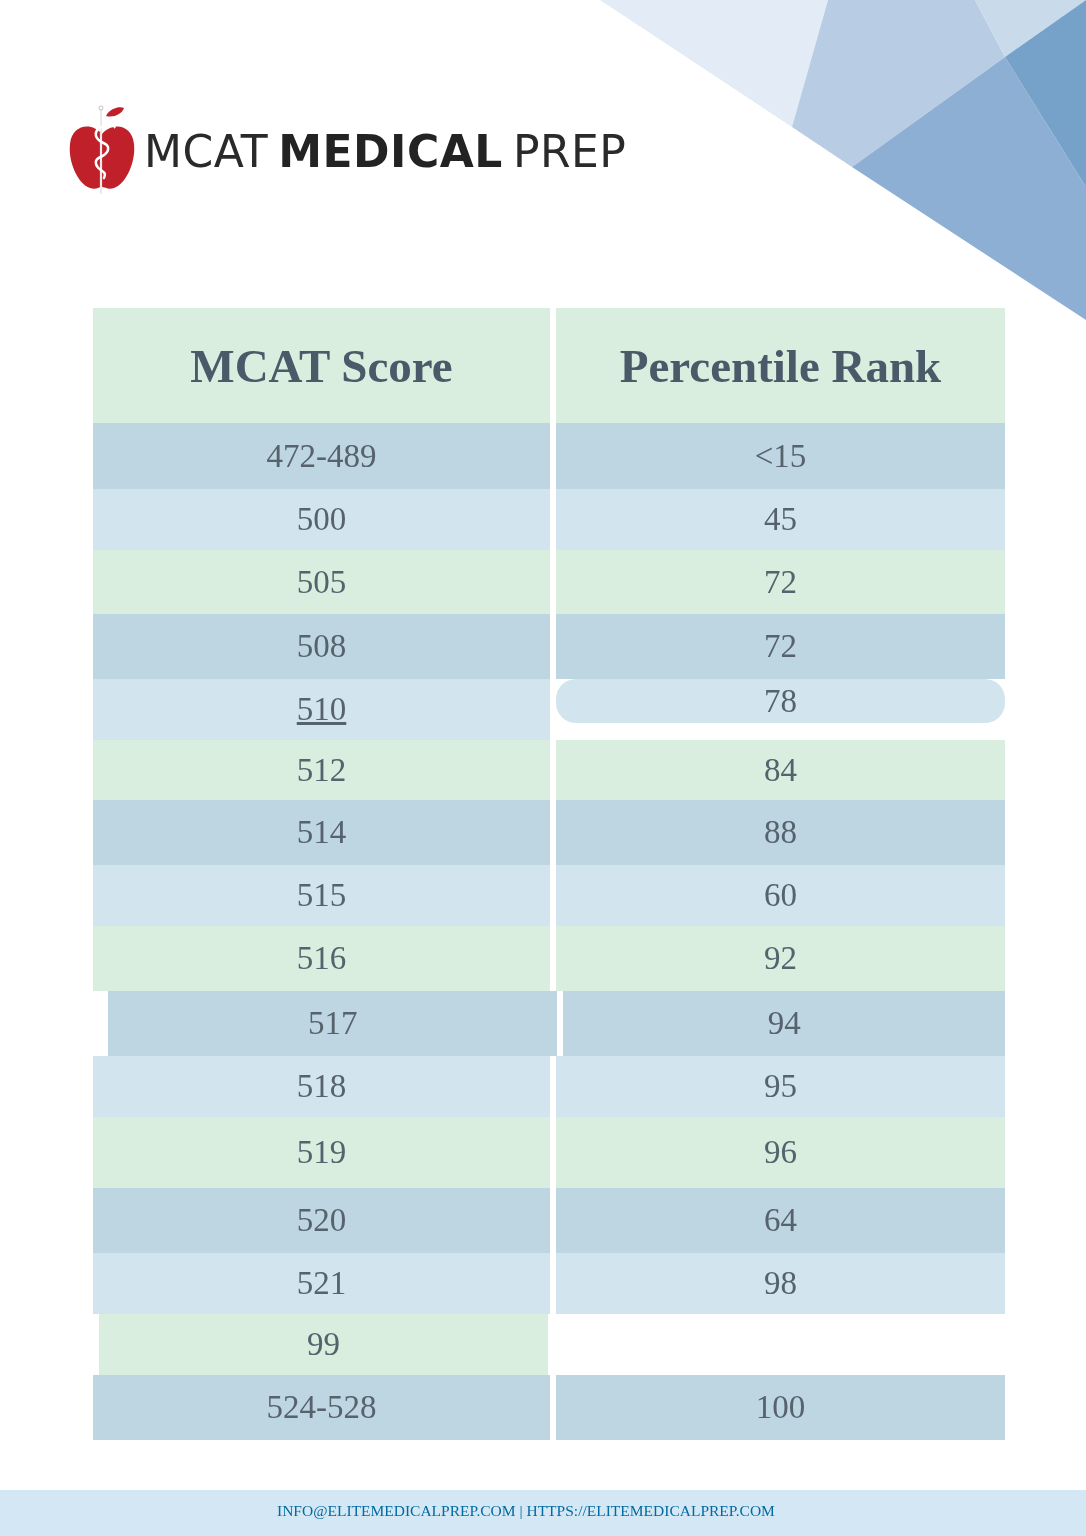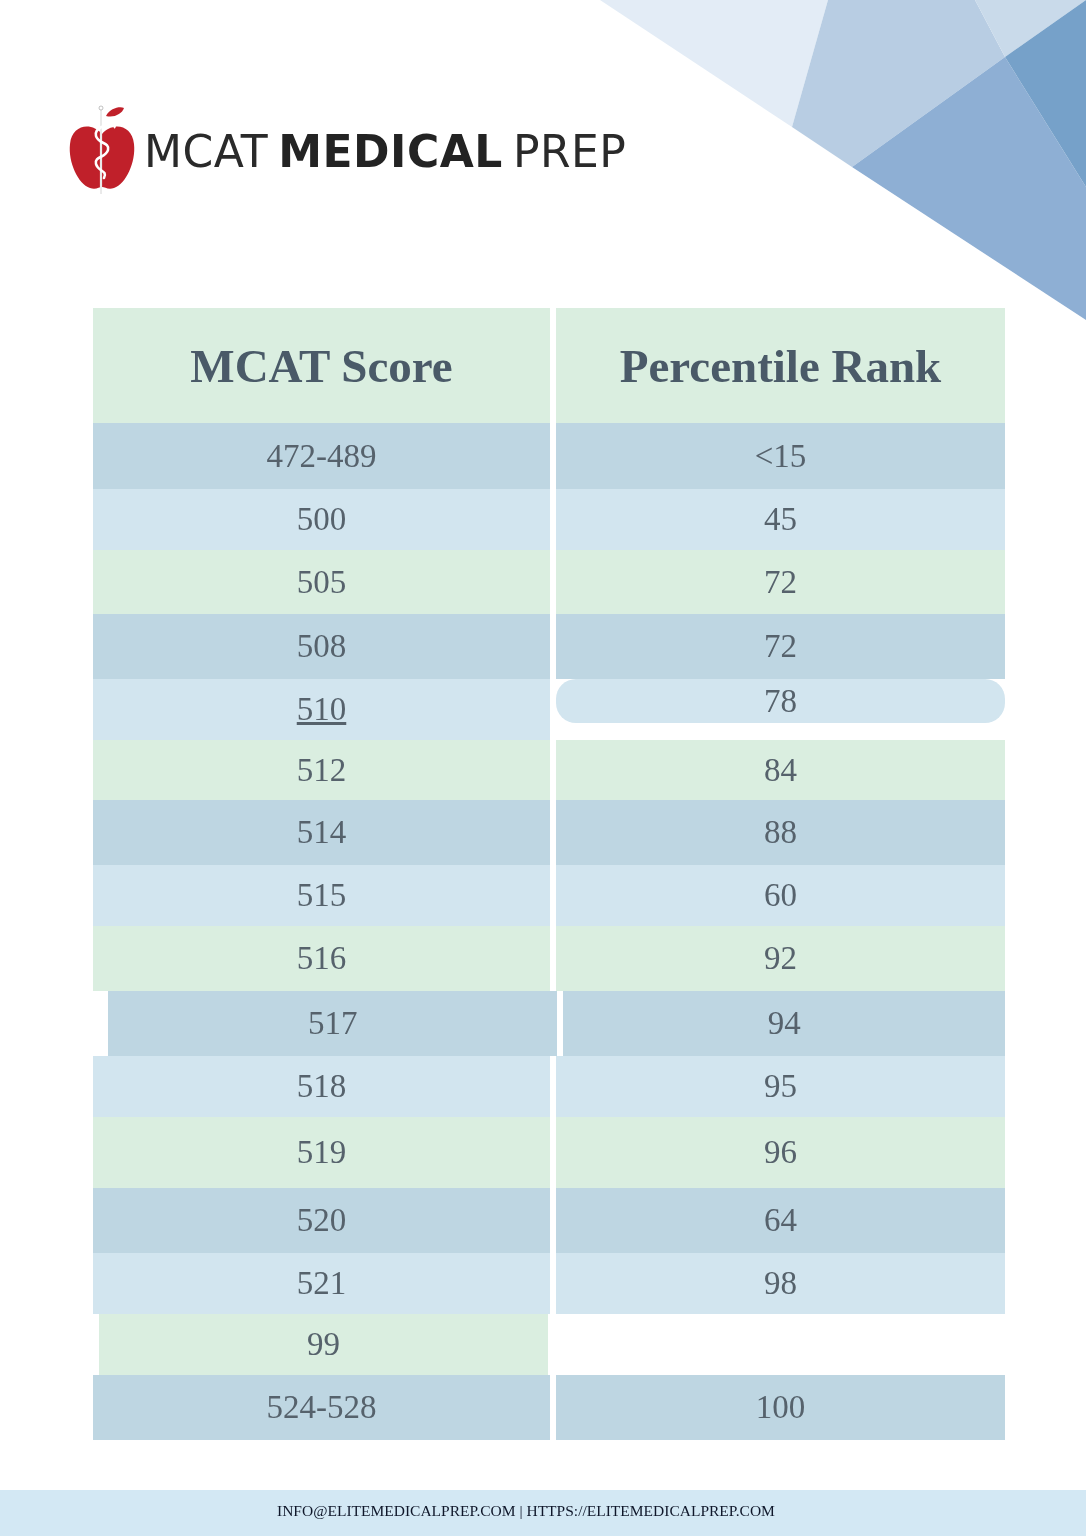--- a/index.html
+++ b/index.html
@@ -21,21 +21,21 @@
   .cell { display: flex; align-items: center; justify-content: center; color: #56626c; font-size: 33px; }
   .cell.c1 { width: 457px; }
   .cell.c2 { width: 449px; margin-left: 6px; }
   .head .cell { height: 115px; background: #daeee0; color: #4a5a68; font-weight: bold; font-size: 47px; }
   .head { }
   .dark .cell { background: #bed6e2; }
   .light .cell { background: #d2e5ef; }
   .green .cell { background: #daeee0; }
 
   .footer { position: absolute; left: 0; top: 1490px; width: 1086px; height: 46px; background: #d3e8f4; }
-  .footer-text { position: absolute; left: 277px; top: 12px; font-size: 15.5px; color: #0f172a; font-family: "Liberation Serif", serif; white-space: nowrap; }
+  .footer-text { position: absolute; left: 277px; top: 12px; font-size: 15.5px; color: #0369a1; font-family: "Liberation Serif", serif; white-space: nowrap; }
 </style>
 </head>
 <body>
 
 <svg class="corner-art" viewBox="0 0 1086 340" xmlns="http://www.w3.org/2000/svg">
   <polygon points="600,0 828,0 792,127" fill="#e3ecf6"></polygon>
   <polygon points="828,0 975,0 1005,57 852,167 792,127" fill="#b8cde3"></polygon>
   <polygon points="975,0 1086,0 1005,57" fill="#c9daea"></polygon>
   <polygon points="852,167 1005,57 1086,187 1086,320" fill="#8eafd4"></polygon>
   <polygon points="1005,57 1086,0 1086,187" fill="#76a1c9"></polygon>

